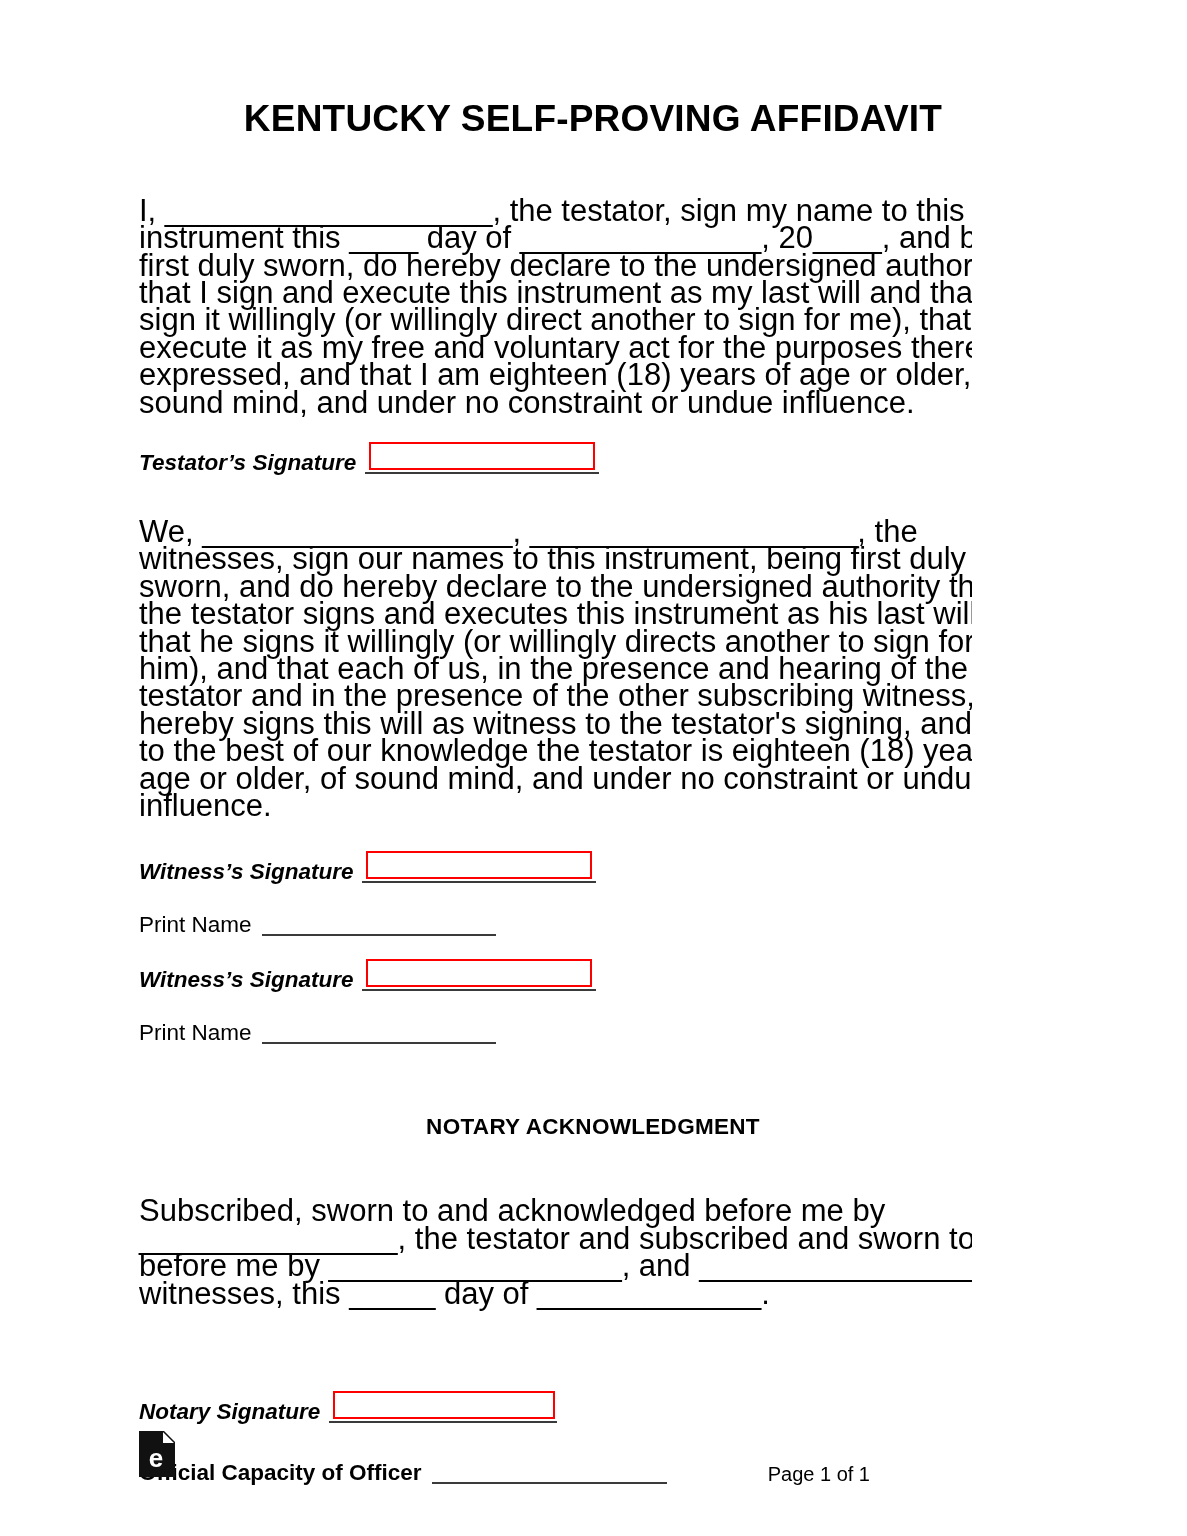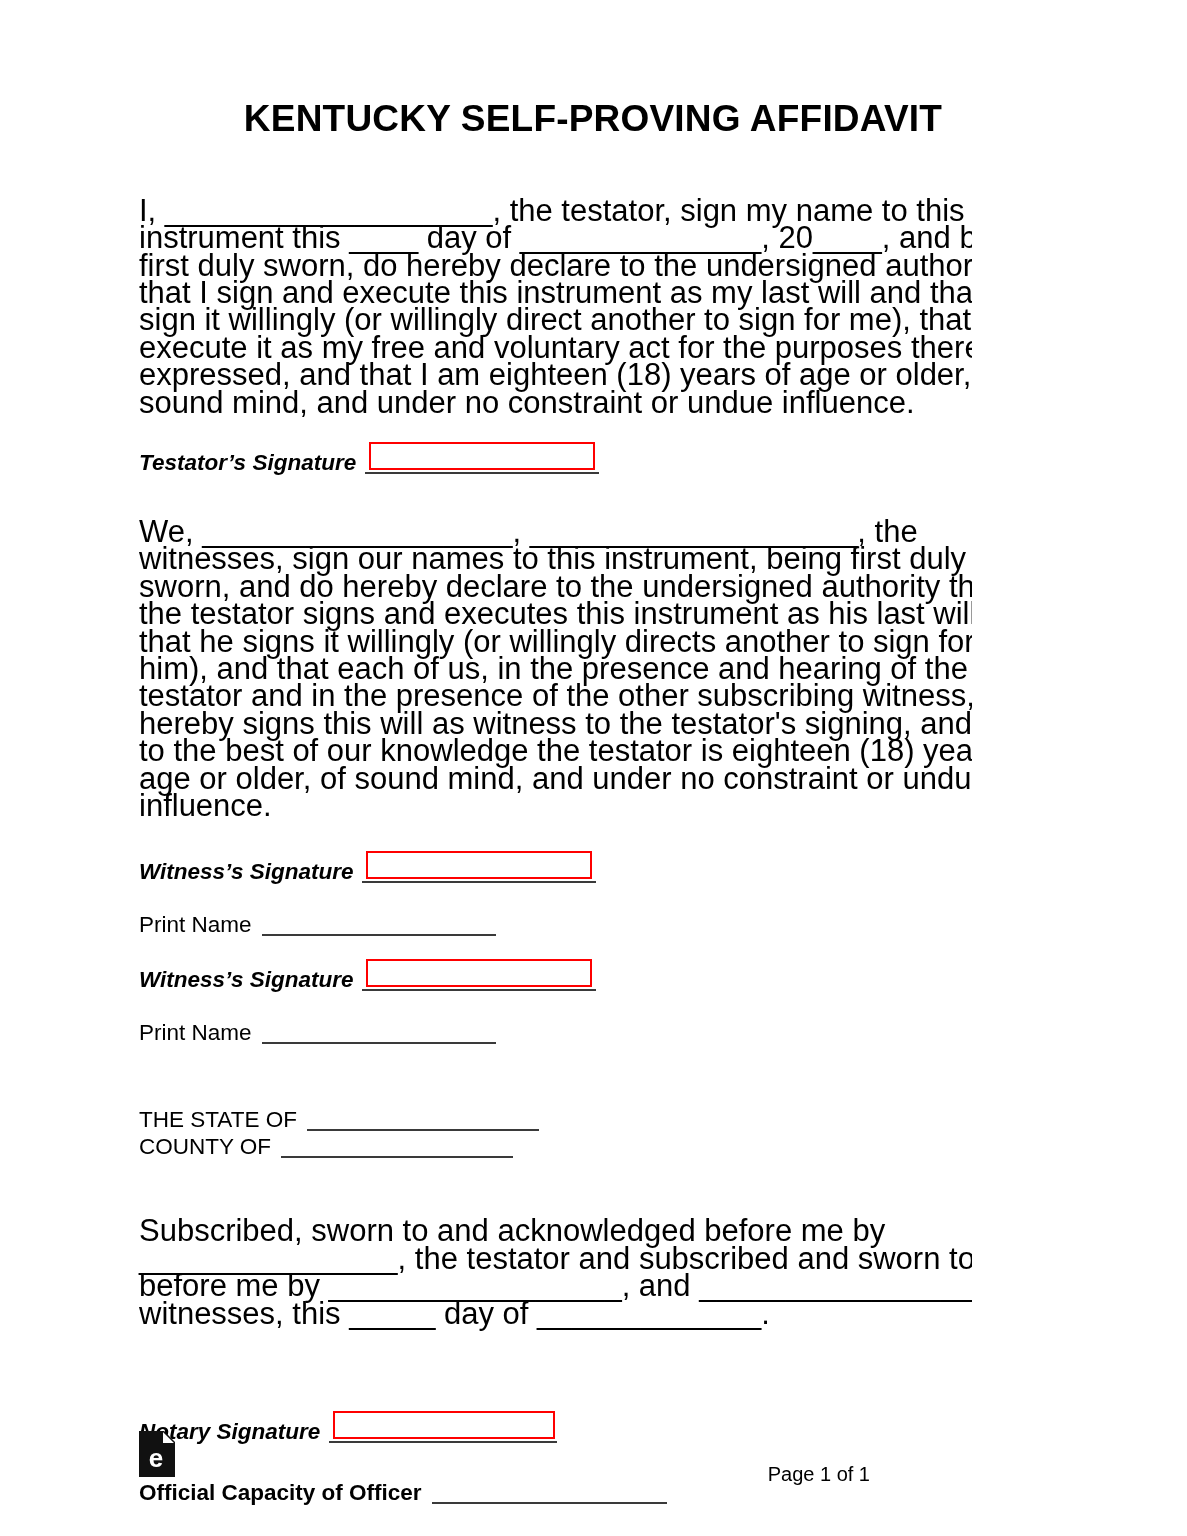--- a/index.html
+++ b/index.html
@@ -204,31 +204,22 @@
         <span class="sig-box" style="border-color: rgb(255, 0, 0);"></span>
         <span class="sig-underline" style="border-bottom-color: rgb(58, 58, 58);"></span>
       </span>
     </div>
 
     <div class="plain-row row-print-2">
       <span class="plain-label">Print Name</span>
       <span class="plain-rule rule-print" style="border-bottom-color: rgb(58, 58, 58);"></span>
     </div>
 
-
-    <div class="state-block">
-      <div class="plain-row state-row">
-        <span class="plain-label">THE STATE OF</span>
-        <span class="plain-rule rule-state" style="border-bottom-color: rgb(58, 58, 58);"></span>
-      </div>
-      <div class="plain-row state-row">
-        <span class="plain-label">COUNTY OF</span>
-        <span class="plain-rule rule-county" style="border-bottom-color: rgb(58, 58, 58);"></span>
-      </div>
-    </div>
+    <h2 class="section-heading">NOTARY ACKNOWLEDGMENT</h2>
+
 
     <div class="subscribed-block">
       <p class="para para-notary-body">Subscribed, sworn to and acknowledged before me by _______________, the testator and subscribed and sworn to before me by _________________, and _________________, witnesses, this _____ day of _____________.</p>
     </div>
 
     <div class="sig-row row-sig-notary">
       <span class="sig-label">Notary Signature</span>
       <span class="sig-field sig-notary">
         <span class="sig-box" style="border-color: rgb(255, 0, 0);"></span>
         <span class="sig-underline" style="border-bottom-color: rgb(58, 58, 58);"></span>

